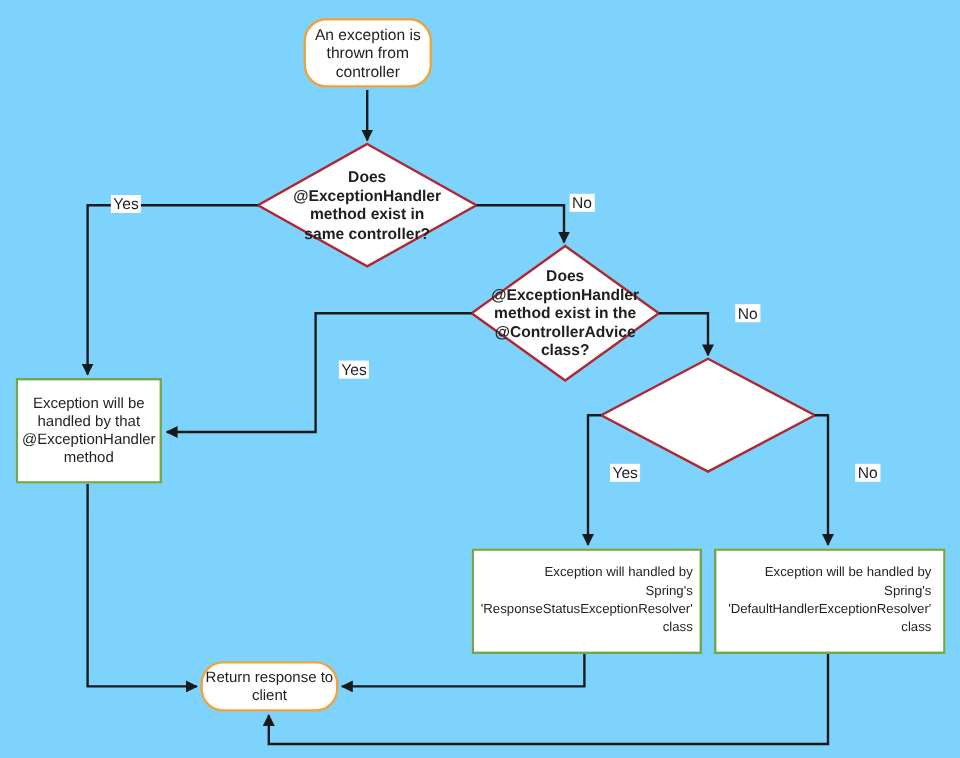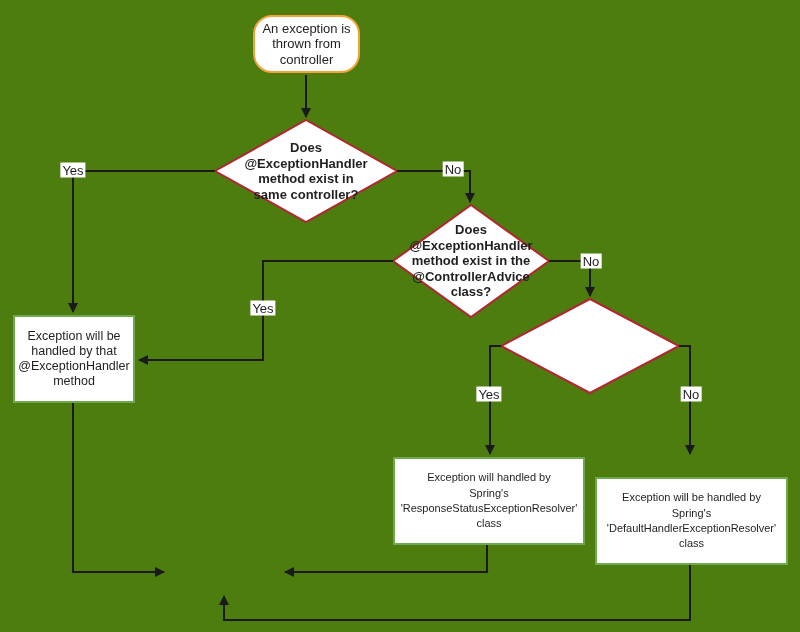--- a/index.html
+++ b/index.html
@@ -1,20 +1,20 @@
 <!DOCTYPE html>
 <html><head>
 <meta charset="utf-8">
 <style>
   html, body { margin: 0; padding: 0; background: #ffffff; }
   .canvas {
     position: relative;
     width: 800px;
     height: 632px;
-    background: #4d7c0f;
+    background: #7dd3fc;
     font-family: "Liberation Sans", sans-serif;
     color: #1f1f1f;
     overflow: hidden;
   }
   svg.edge-layer {
     position: absolute;
     left: 0; top: 0;
     width: 800px; height: 632px;
     z-index: 1;
   }
@@ -35,46 +35,47 @@
   .terminal {
     border: 2px solid #f0a33c;
     border-radius: 19px;
     font-size: 13px;
   }
   .process {
     border: 2px solid #6fa84f;
     font-size: 13px;
   }
   .process.small-text { font-size: 11px; }
-  .process.small-text .node-label { line-height: 1.4; }
+  .process.small-text .node-label { line-height: 1.4; text-align: right; }
   .diamond-text {
     position: absolute;
     transform: translate(-50%, -50%);
     text-align: center;
     font-size: 13px;
     line-height: 1.2;
     white-space: pre-line;
     z-index: 2;
     pointer-events: none;
     font-weight: bold;
   }
   .edge-label {
     position: absolute;
     transform: translate(-50%, -50%);
     font-size: 13px;
     line-height: 1;
     background: #ffffff;
     padding: 1px 2px;
     z-index: 3;
+    margin-left: 32px;
   }
   .start-node  { left: 253px; top: 15px;  width: 107px; height: 58px; }
   .end-node    { left: 167px; top: 551px; width: 115px; height: 42px; font-size: 12.5px; }
   .proc-left   { left: 13px;  top: 315px; width: 122px; height: 88px; font-size: 12.5px; }
   .proc-a      { left: 393px; top: 457px; width: 192px; height: 88px; }
-  .proc-b      { left: 595px; top: 457px; width: 193px; height: 88px; margin-top: 20px; }
+  .proc-b      { left: 595px; top: 457px; width: 193px; height: 88px; }
   .d1-text { left: 306px; top: 171px; width: 150px; }
   .d2-text { left: 471px; top: 261px; width: 160px; }
   .d3-text { left: 590px; top: 346px; width: 170px; }
   .lbl-d1-yes { left: 73px;  top: 170px; }
   .lbl-d1-no  { left: 453px; top: 169px; }
   .lbl-d2-yes { left: 263px; top: 308px; }
   .lbl-d2-no  { left: 591px; top: 261px; }
   .lbl-d3-yes { left: 489px; top: 394px; }
   .lbl-d3-no  { left: 691px; top: 394px; }
 </style>
@@ -126,20 +127,24 @@
 class</div>
   </div>
 
   <div class="node process small-text proc-b">
     <div class="node-label">Exception will be handled by
 Spring's
 'DefaultHandlerExceptionResolver'
 class</div>
   </div>
 
+  <div class="node terminal end-node">
+    <div class="node-label">Return response to
+client</div>
+  </div>
 
   <div class="diamond-text d1-text">Does
 @ExceptionHandler
 method exist in
 same controller?</div>
   <div class="diamond-text d2-text">Does
 @ExceptionHandler
 method exist in the
 @ControllerAdvice
 class?</div>

